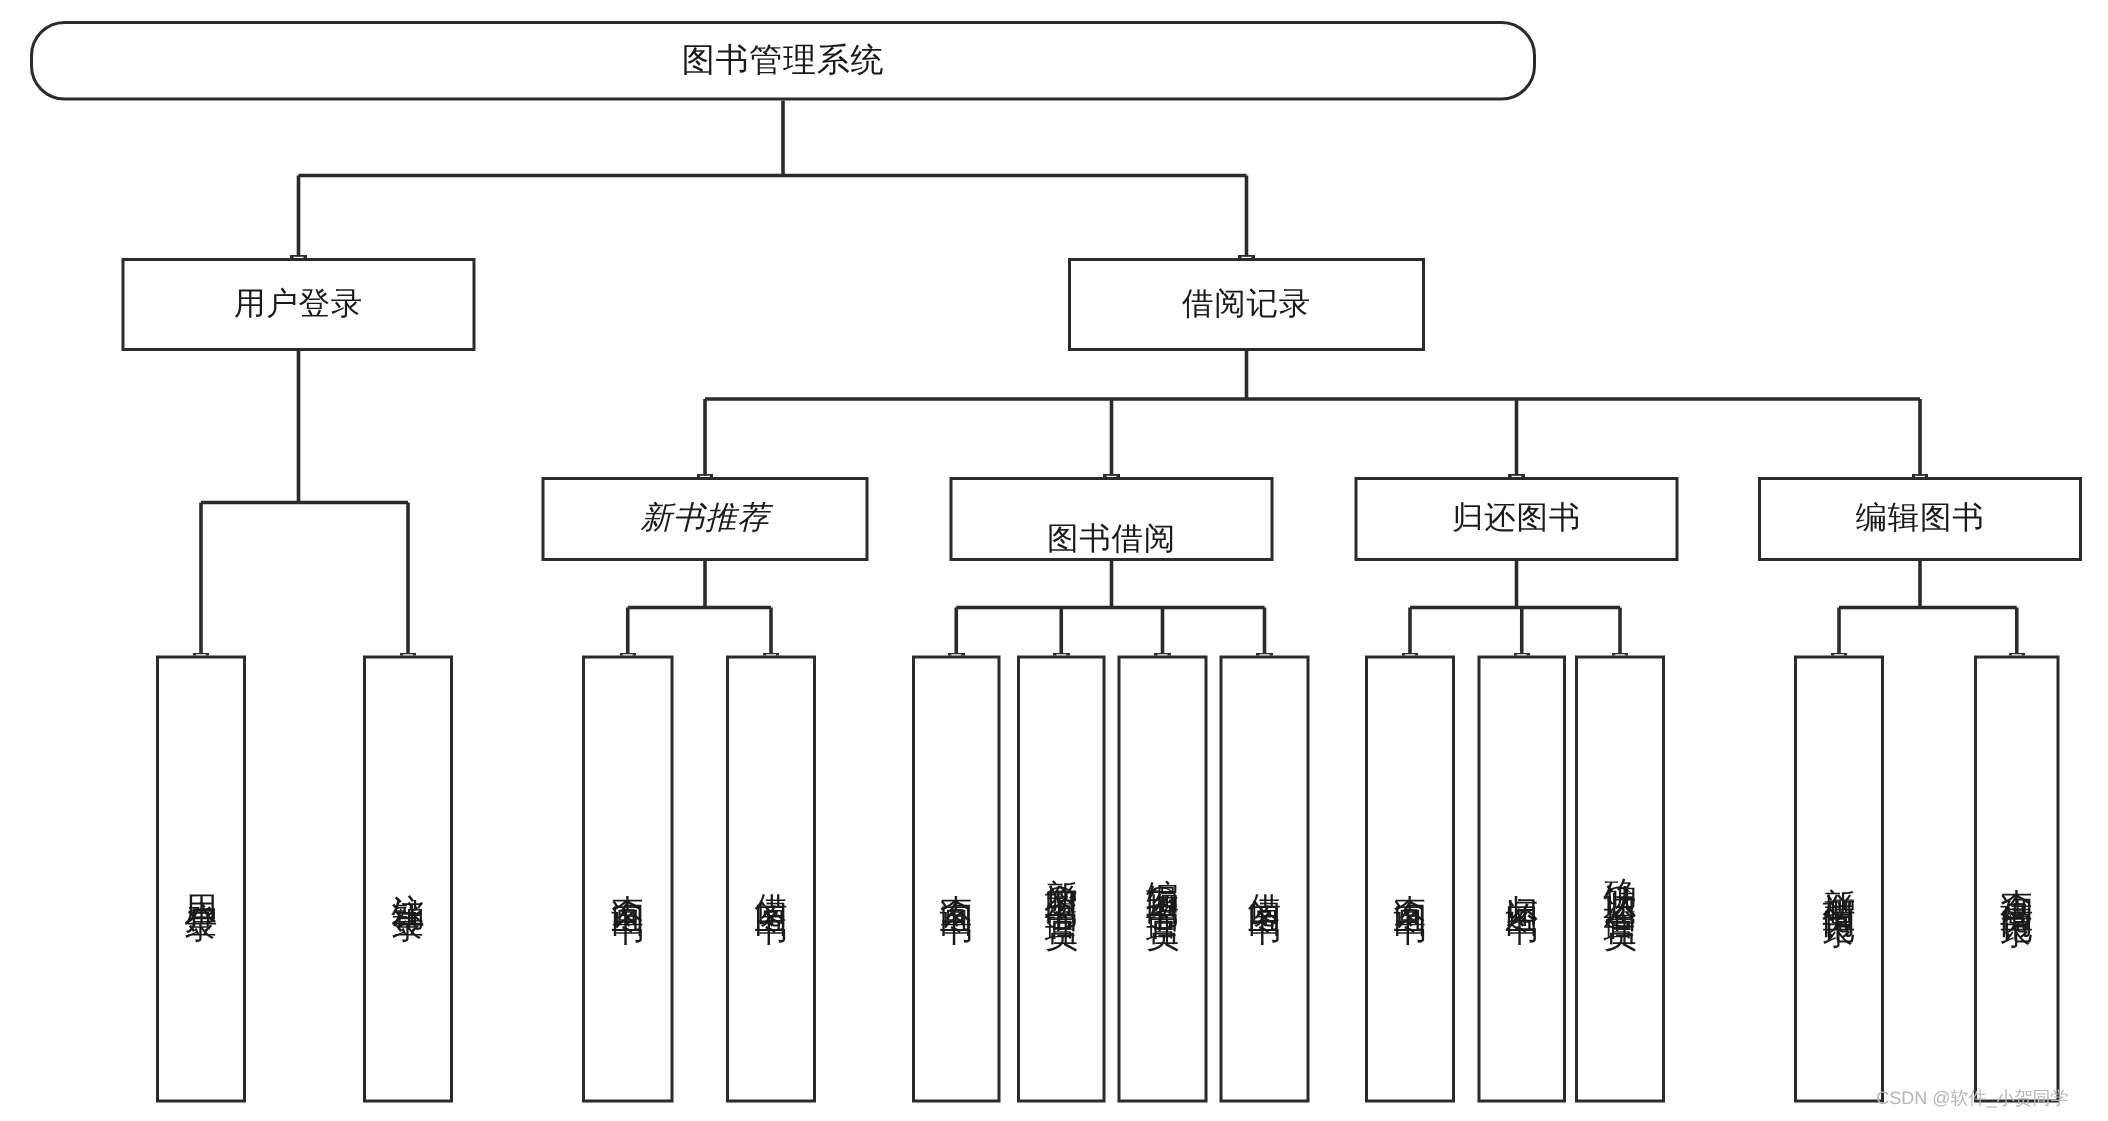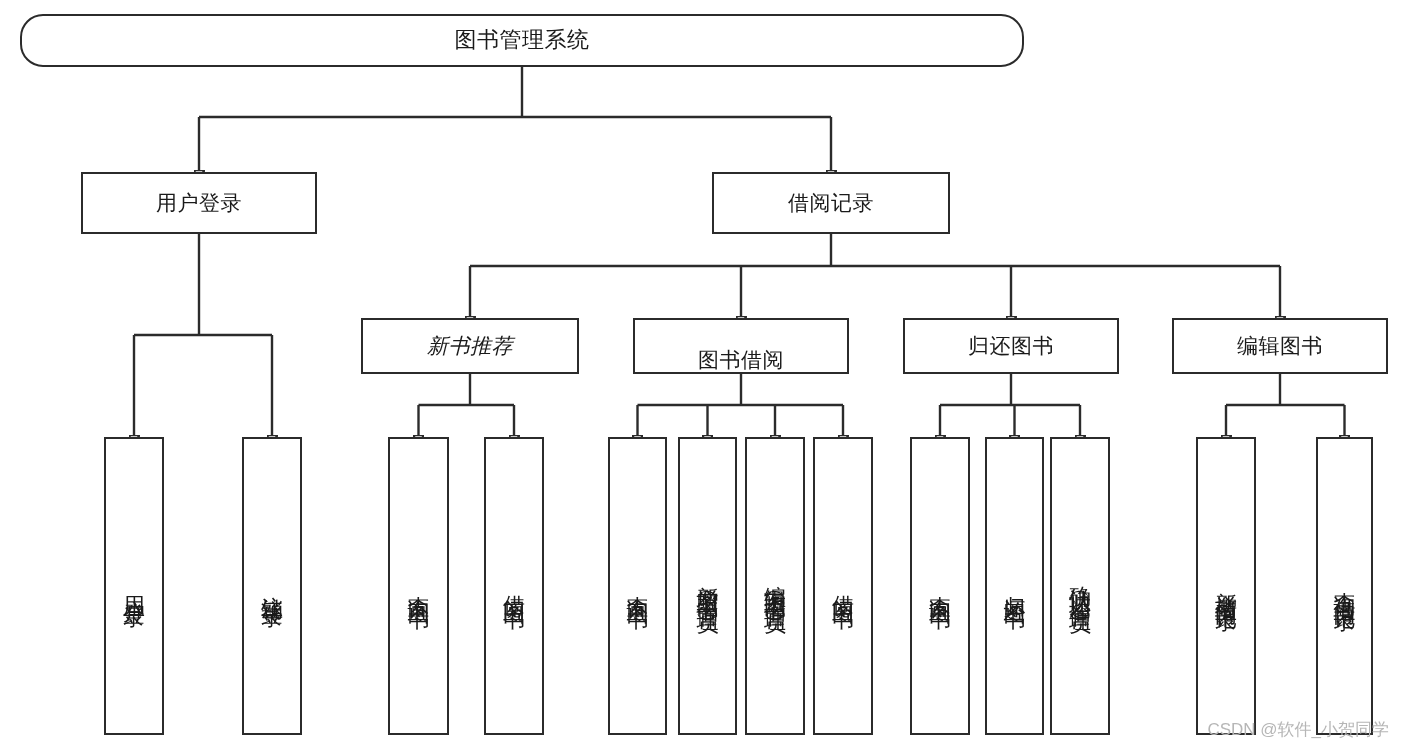--- a/index.html
+++ b/index.html
@@ -58,23 +58,23 @@
     height: 747px;
     pointer-events: none;
   }
   svg.connectors path, svg.connectors line {
     stroke: #2b2b2b;
     stroke-width: 2.4;
     fill: none;
   }
   .watermark {
     position: absolute;
-    right: 16px;
+    right: 26px;
     bottom: 6px;
-    font-size: 17px;
+    font-size: 12px;
     color: #b6b6b6;
     white-space: nowrap;
     user-select: none;
   }
 </style>
 </head>
 <body>
 
 <div id="canvas">
 

